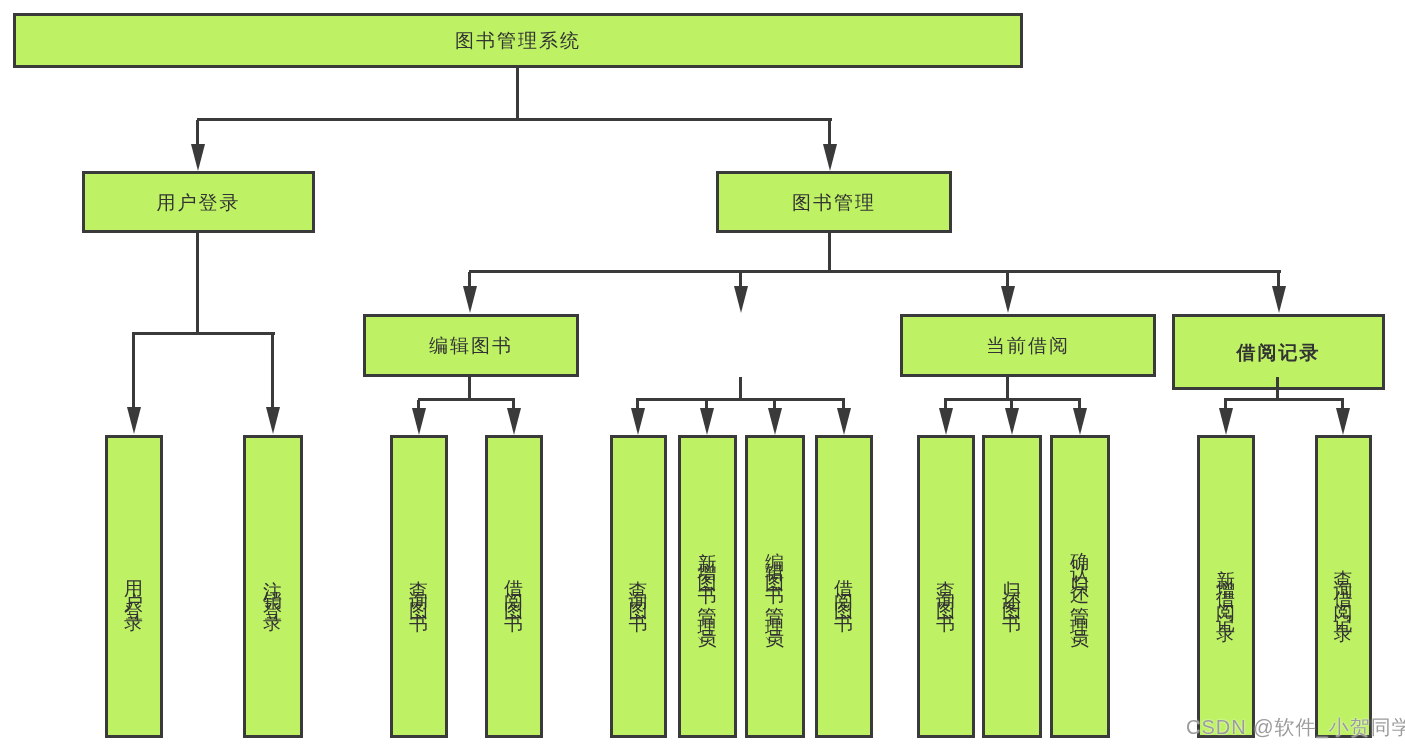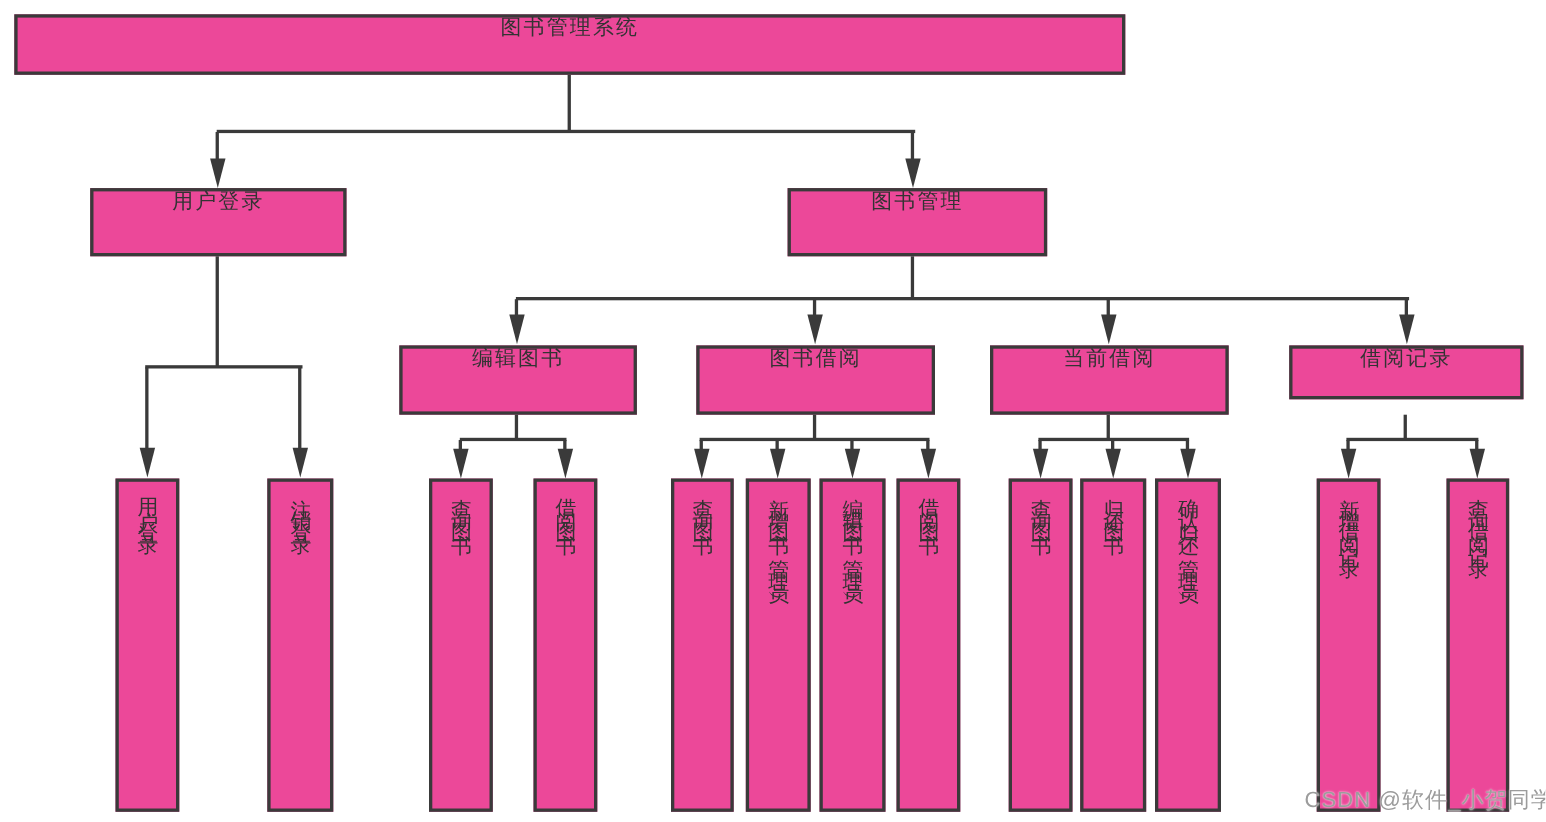--- a/index.html
+++ b/index.html
@@ -8,23 +8,23 @@
     width:1405px; height:747px;
     background:#ffffff;
     font-family:"Liberation Sans", sans-serif;
     color:#333333;
     overflow:hidden;
   }
   .box {
     position:absolute;
     box-sizing:border-box;
     border:3px solid #3a3a3a;
-    background:#ec4899;
+    background:#bef264;
     display:flex;
-    align-items:flex-start;
+    align-items:center;
     justify-content:center;
   }
   .hbox { font-size:19px; letter-spacing:2px; line-height:1; }
   .root-box { font-size:19px; }
   .vbox span {
     writing-mode:vertical-rl;
     text-orientation:mixed;
     font-size:19px;
     line-height:1;
     letter-spacing:11px;
@@ -86,27 +86,24 @@
   <div class="line" style="left:739px; top:272px; width:3px; height:16px;"></div>
   <div class="arrow" style="left:734px; top:286px;"></div>
   <div class="line" style="left:1006px; top:272px; width:3px; height:16px;"></div>
   <div class="arrow" style="left:1001px; top:286px;"></div>
   <div class="line" style="left:1277px; top:272px; width:3px; height:16px;"></div>
   <div class="arrow" style="left:1272px; top:286px;"></div>
 
   <div class="box hbox" style="left:363px; top:314px; width:216px; height:63px;">
     <span>编辑图书</span>
   </div>
-  <div class="box hbox" style="left:633px; top:314px; width:217px; height:63px;">
-    <span>图书借阅</span>
-  </div>
-  <div class="box hbox" style="left:900px; top:314px; width:217px; height:63px;">
+  <div class="box hbox" style="left:900px; top:314px; width:256px; height:63px;">
     <span>当前借阅</span>
   </div>
-  <div class="box hbox" style="left:1172px; top:314px; width:213px; height:49px;">
+  <div class="box hbox" style="left:1172px; top:314px; width:213px; height:76px;font-weight:bold;">
     <span>借阅记录</span>
   </div>
 
   <div class="line" style="left:468px; top:377px; width:3px; height:23px;"></div>
   <div class="line" style="left:418px; top:398px; width:97px; height:3px;"></div>
   <div class="line" style="left:417px; top:400px; width:3px; height:9px;"></div>
   <div class="arrow" style="left:412px; top:408px;"></div>
   <div class="line" style="left:512px; top:400px; width:3px; height:9px;"></div>
   <div class="arrow" style="left:507px; top:408px;"></div>
 

